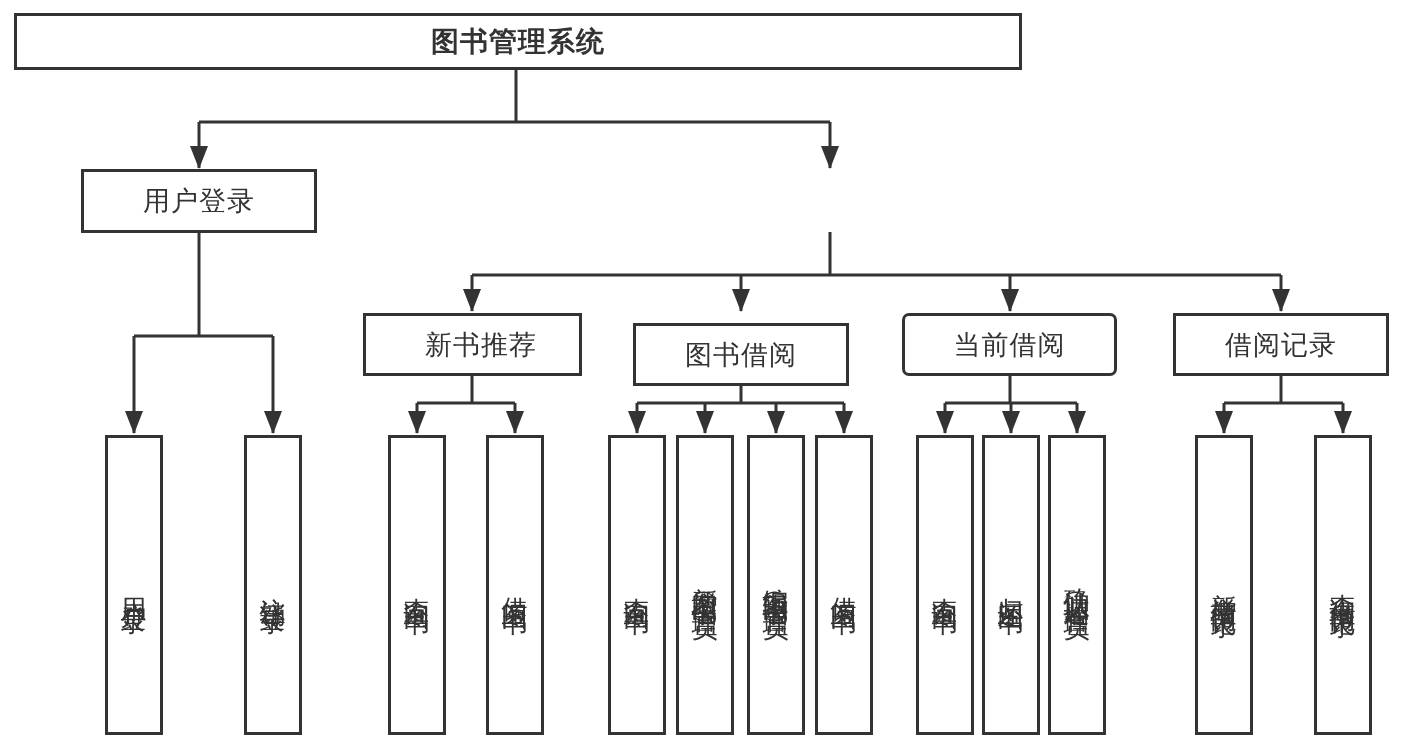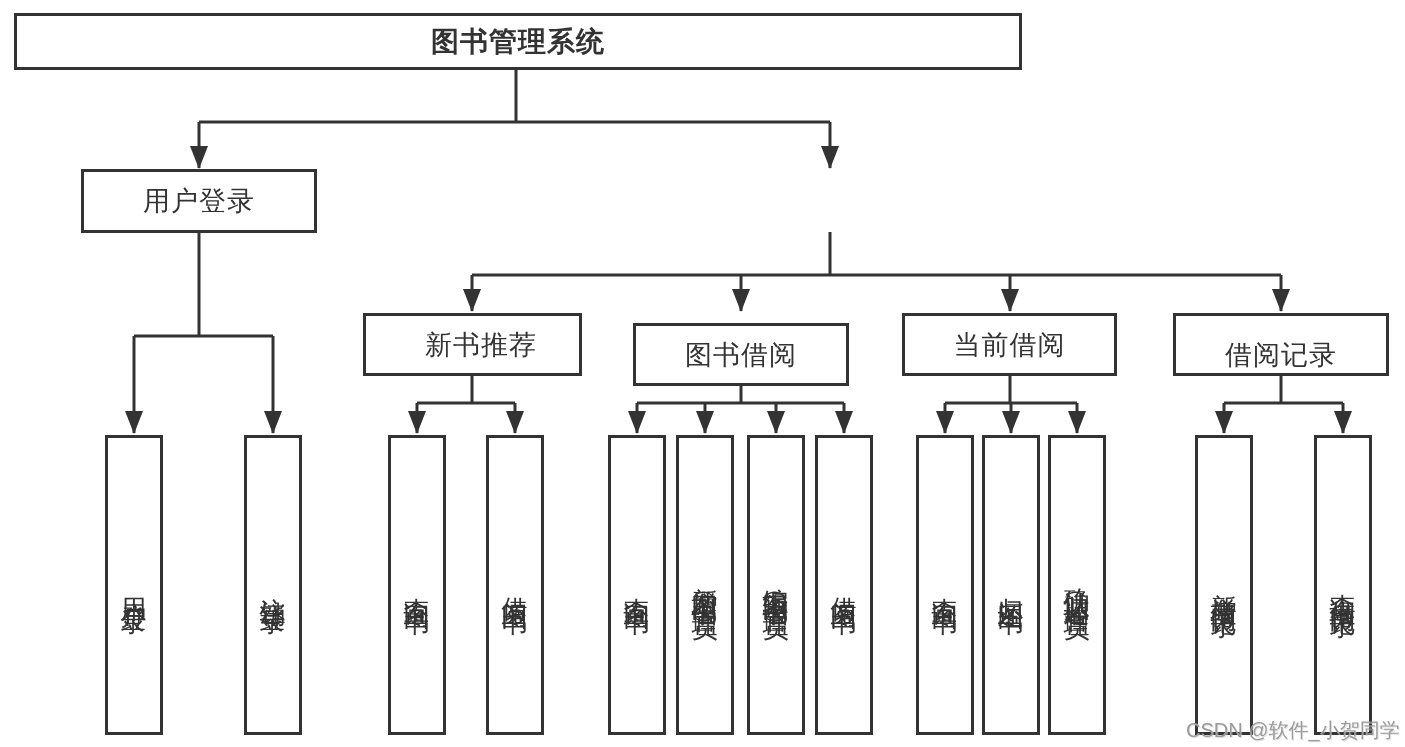--- a/index.html
+++ b/index.html
@@ -119,24 +119,24 @@
   <div class="hbox" style="left:81px; top:169px; width:236px; height:64px;">
     <span>用户登录</span>
   </div>
 
   <div class="hbox" style="left:363px; top:313px; width:219px; height:63px;padding-left:17px;">
     <span>新书推荐</span>
   </div>
   <div class="hbox" style="left:633px; top:313px; width:216px; height:63px;margin-top:10px;">
     <span>图书借阅</span>
   </div>
-  <div class="hbox" style="left:902px; top:313px; width:215px; height:63px;">
+  <div class="hbox" style="left:902px; top:313px; width:215px; height:63px;border-radius:7px;">
     <span>当前借阅</span>
   </div>
-  <div class="hbox" style="left:1173px; top:313px; width:216px; height:63px;align-items:flex-end;">
+  <div class="hbox" style="left:1173px; top:313px; width:216px; height:63px;">
     <span>借阅记录</span>
   </div>
 
   <div class="leaf" style="left:105px;">
     <span>用户登录</span>
   </div>
   <div class="leaf" style="left:244px;">
     <span>注销登录</span>
   </div>
 
@@ -170,15 +170,14 @@
     <span>确认归还（管理员）</span>
   </div>
 
   <div class="leaf" style="left:1195px;">
     <span>新增借阅记录</span>
   </div>
   <div class="leaf" style="left:1314px;">
     <span>查询借阅记录</span>
   </div>
 
-  <div class="watermark">CSDN @软件_小贺同学</div>
 
 </div>
 
 </body></html>

